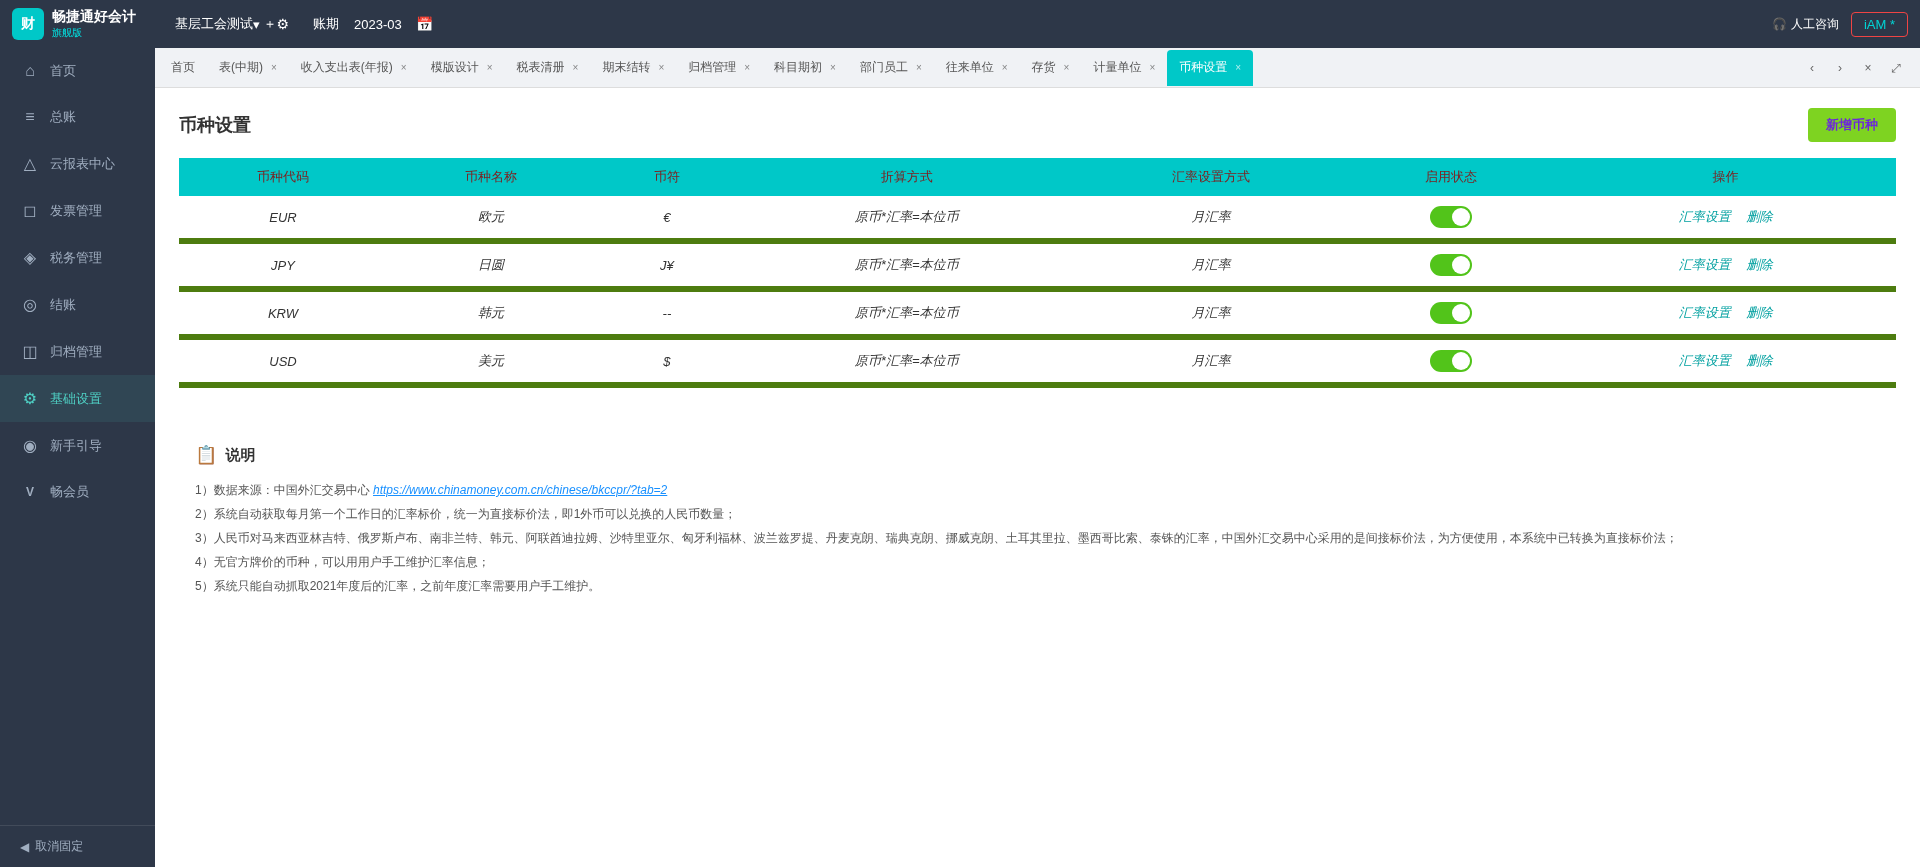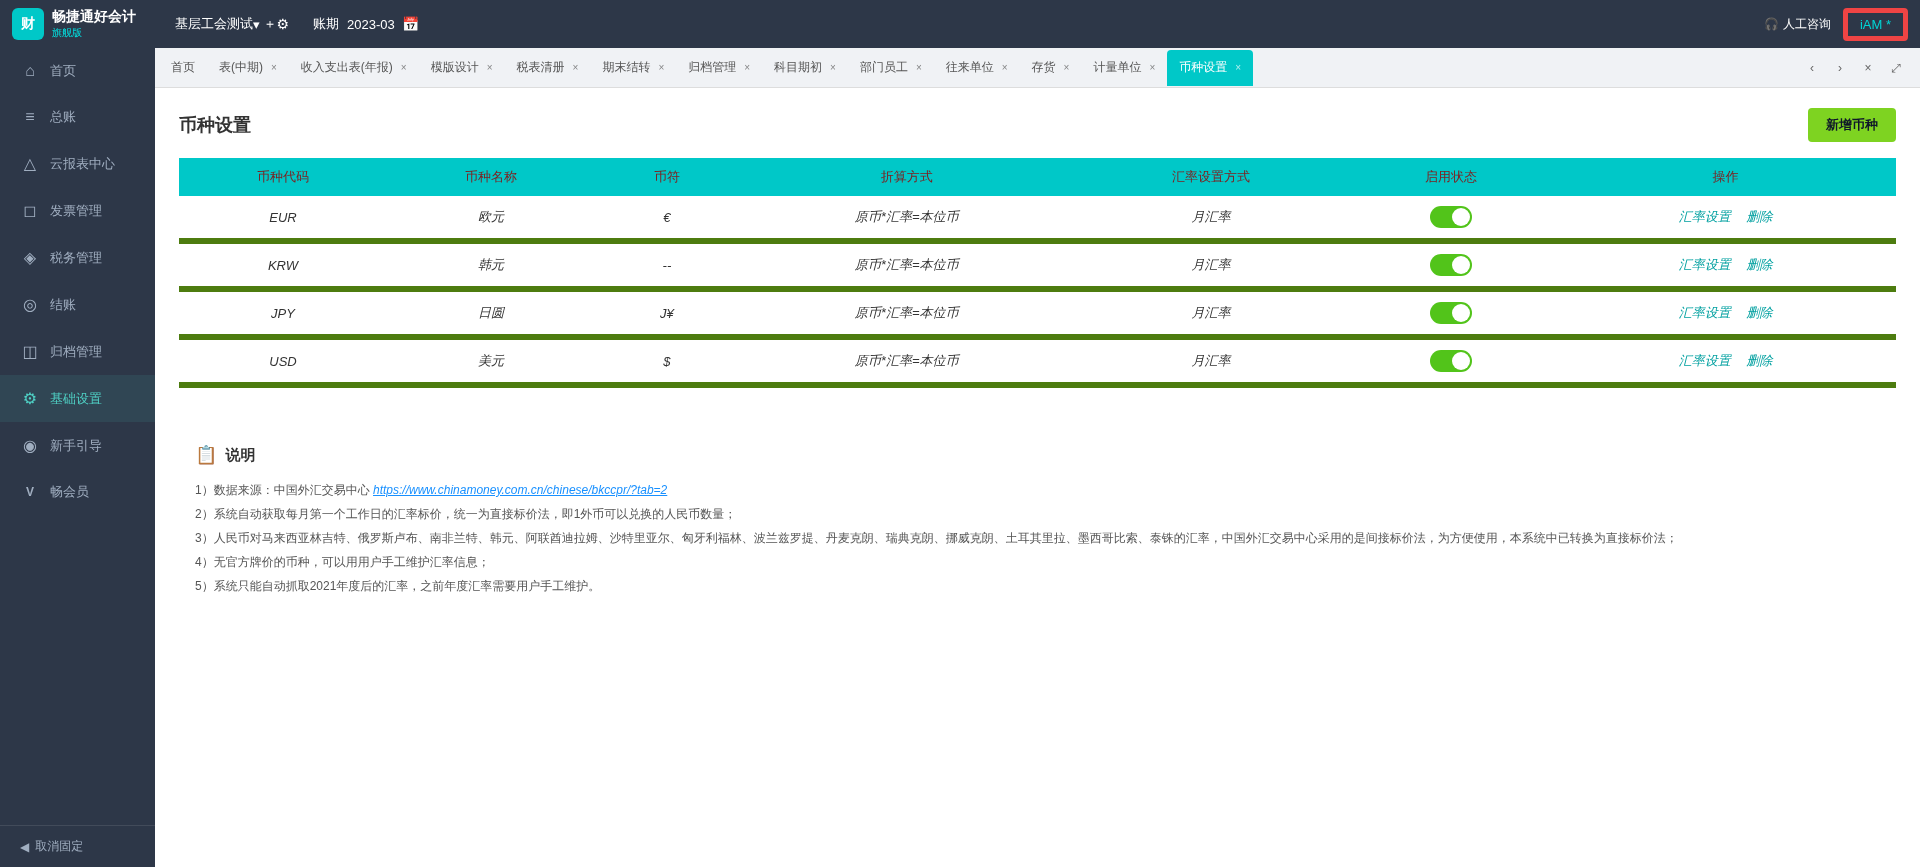--- a/index.html
+++ b/index.html
@@ -51,21 +51,21 @@
       gap: 0;
       color: white;
       font-size: 13px;
       cursor: pointer;
       padding: 4px 8px;
       border-radius: 4px;
     }
     .period-info {
       display: flex;
       align-items: center;
-      gap: 8px;
+      gap: 15px;
       color: white;
       font-size: 13px;
       margin-left: 16px;
     }
     .period-icon {
       color: #00d4d4;
       font-size: 14px;
     }
     .top-right {
       margin-left: auto;
@@ -76,21 +76,21 @@
     .help-btn {
       display: flex;
       align-items: center;
       gap: 4px;
       color: white;
       font-size: 12px;
       cursor: pointer;
     }
     .account-btn {
       background: transparent;
-      border: 5px solid #ef4444;
+      border: 1px solid #ef4444;
       color: #00d4d4;
       padding: 4px 12px;
       border-radius: 4px;
       cursor: pointer;
       font-size: 13px;
     }
     
     .main-layout {
       display: flex;
       height: calc(867px - 48px);
@@ -205,21 +205,21 @@
       justify-content: space-between;
       margin-bottom: 16px;
     }
     .page-title {
       font-size: 18px;
       font-weight: bold;
       color: #333;
     }
     .new-btn {
       background: #7ed321;
-      color: #0f172a;
+      color: #6d28d9;
       border: none;
       padding: 8px 18px;
       border-radius: 4px;
       font-size: 13px;
       cursor: pointer;
       font-weight: bold;
     }
     
     
     .data-table {
@@ -482,39 +482,39 @@
       <div class="toggle-wrap">
         <div class="toggle"></div>
       </div>
     </td>
     <td>
       <span class="action-link">汇率设置</span>
       <span class="action-link">删除</span>
     </td>
   </tr>
             <tr>
+    <td>JPY</td>
+    <td>日圆</td>
+    <td>J¥</td>
+    <td>原币*汇率=本位币</td>
+    <td>月汇率</td>
+    <td>
+      <div class="toggle-wrap">
+        <div class="toggle"></div>
+      </div>
+    </td>
+    <td>
+      <span class="action-link">汇率设置</span>
+      <span class="action-link">删除</span>
+    </td>
+  </tr>
+            <tr>
     <td>KRW</td>
     <td>韩元</td>
     <td>--</td>
-    <td>原币*汇率=本位币</td>
-    <td>月汇率</td>
-    <td>
-      <div class="toggle-wrap">
-        <div class="toggle"></div>
-      </div>
-    </td>
-    <td>
-      <span class="action-link">汇率设置</span>
-      <span class="action-link">删除</span>
-    </td>
-  </tr>
-            <tr>
-    <td>JPY</td>
-    <td>日圆</td>
-    <td>J¥</td>
     <td>原币*汇率=本位币</td>
     <td>月汇率</td>
     <td>
       <div class="toggle-wrap">
         <div class="toggle"></div>
       </div>
     </td>
     <td>
       <span class="action-link">汇率设置</span>
       <span class="action-link">删除</span>

